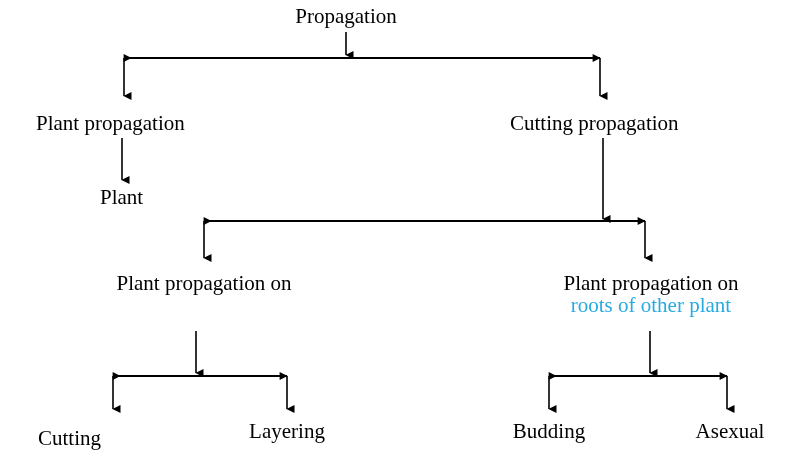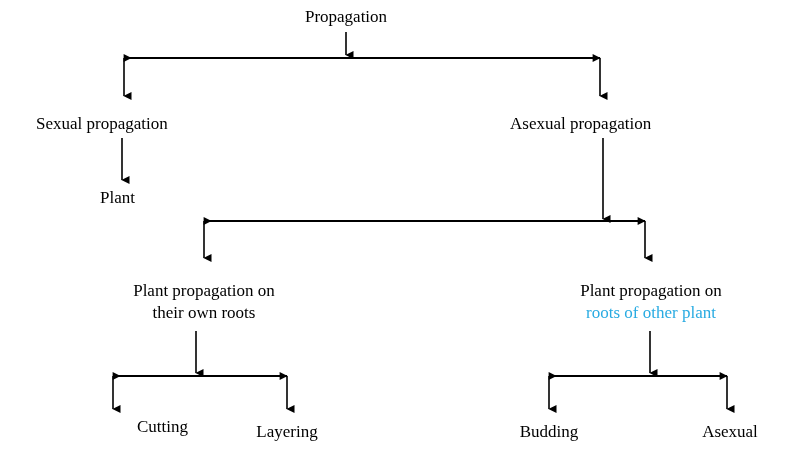--- a/index.html
+++ b/index.html
@@ -11,30 +11,29 @@
     position: relative;
     width: 785px;
     height: 459px;
     background: #ffffff;
     overflow: hidden;
     font-family: "Liberation Serif", "DejaVu Serif", serif;
   }
   .node {
     position: absolute;
     color: #000000;
-    font-size: 17px;
+    font-size: 21px;
     line-height: 21px;
     white-space: nowrap;
     text-align: center;
     font-family: "Liberation Serif", "DejaVu Serif", serif;
   }
   .node.two-line {
     white-space: normal;
     line-height: 22px;
-    margin-top: 8px;
   }
   .node .l2.accent {
     color: #29abe2;
     font-family: Liberation Serif, serif;
   }
   svg.edges {
     position: absolute;
     left: 0;
     top: 0;
     width: 785px;
@@ -94,42 +93,41 @@
       <path d="M549,376 L549,409" marker-end="url(#arrowDown)"></path>
       <path d="M727,376 L727,409" marker-end="url(#arrowDown)"></path>
     </g>
   </svg>
 
   <div class="node" style="left:0; top:6px; width:692px; text-align:center;">
     <span>Propagation</span>
   </div>
 
   <div class="node" style="left:36px; top:113px;">
-    <span>Sexual propagation</span>
+    <span>Plant propagation</span>
   </div>
 
   <div class="node" style="left:510px; top:113px;">
-    <span>Asexual propagation</span>
+    <span>Cutting propagation</span>
   </div>
 
   <div class="node" style="left:100px; top:187px;">
     <span>Plant</span>
   </div>
 
   <div class="node two-line" style="left:80px; top:272px; width:248px;">
     <div class="l1">Plant propagation on</div>
-    <div class="l2">their own roots</div>
   </div>
 
   <div class="node two-line" style="left:527px; top:272px; width:248px;">
     <div class="l1">Plant propagation on</div>
     <div class="l2 accent">roots of other plant</div>
   </div>
 
-  <div class="node" style="left:38px; top:416px; width:150px; text-align:right;">
+  <div class="node" style="left:38px; top:428px; width:150px; text-align:left;">
     <span>Cutting</span>
   </div>
 
   <div class="node" style="left:474px; top:421px; width:150px; text-align:center;">
     <span>Budding</span>
   </div>
 
   <div class="node" style="left:212px; top:421px; width:150px; text-align:center;">
     <span>Layering</span>
   </div>

